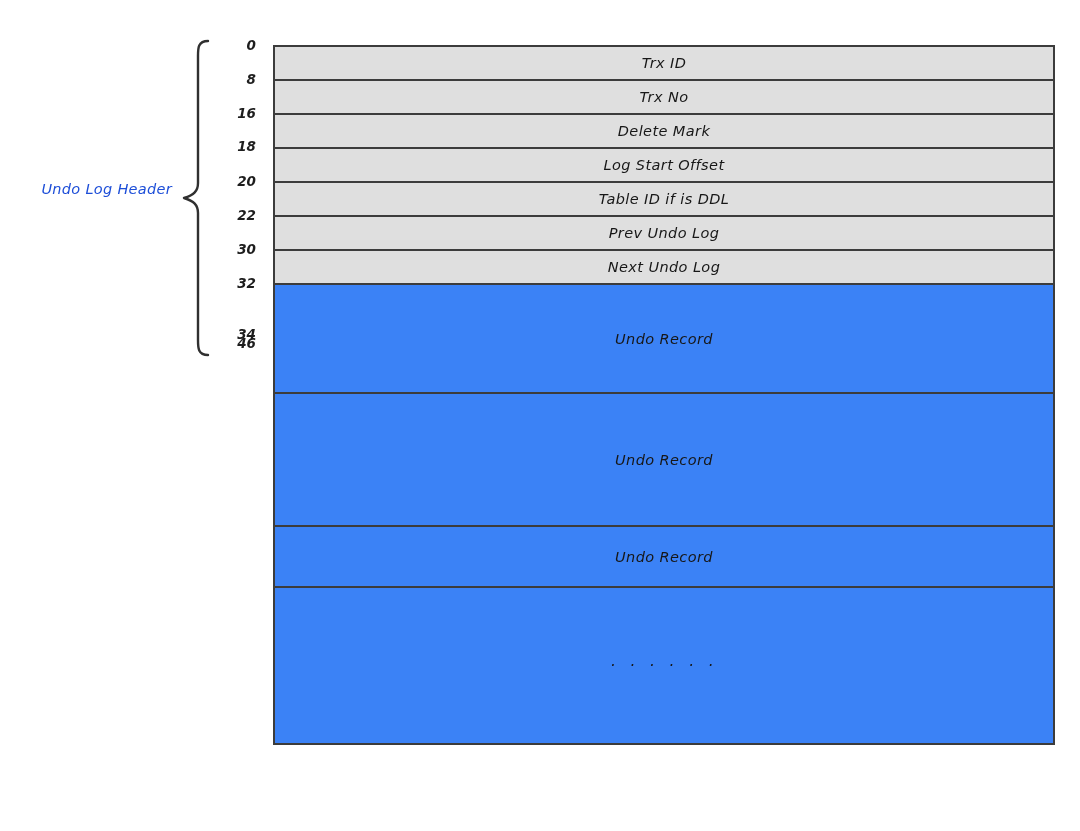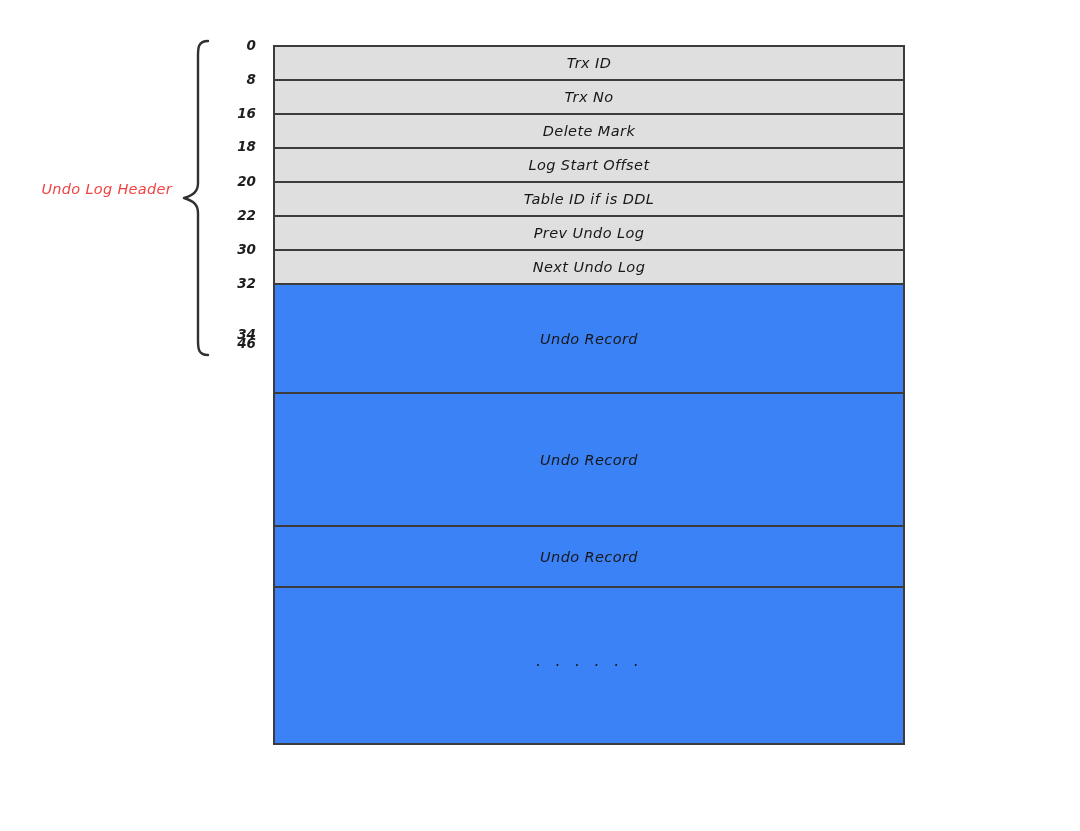--- a/index.html
+++ b/index.html
@@ -26,21 +26,21 @@
   
   .bracket-label {
     position: absolute;
     left: 40px;
     top: 181px;
     width: 132px;
     text-align: right;
     font-family: "DejaVu Sans", sans-serif;
     font-style: italic;
     font-size: 14.5px;
-    color: #ef4444;
+    color: #1d4ed8;
     letter-spacing: 0.3px;
     white-space: nowrap;
   }
 
   .brace-svg {
     position: absolute;
     left: 178px;
     top: 38px;
     width: 36px;
     height: 320px;
@@ -64,21 +64,21 @@
     color: #1d1d1d;
     line-height: 1;
     white-space: nowrap;
   }
 
   
   .table {
     position: absolute;
     left: 273px;
     top: 45px;
-    width: 632px;
+    width: 782px;
     border: 2px solid #3c3c3c;
     box-sizing: border-box;
     background: #ffffff;
   }
   .row {
     box-sizing: border-box;
     border-bottom: 2px solid #3c3c3c;
     display: flex;
     align-items: center;
     justify-content: center;

